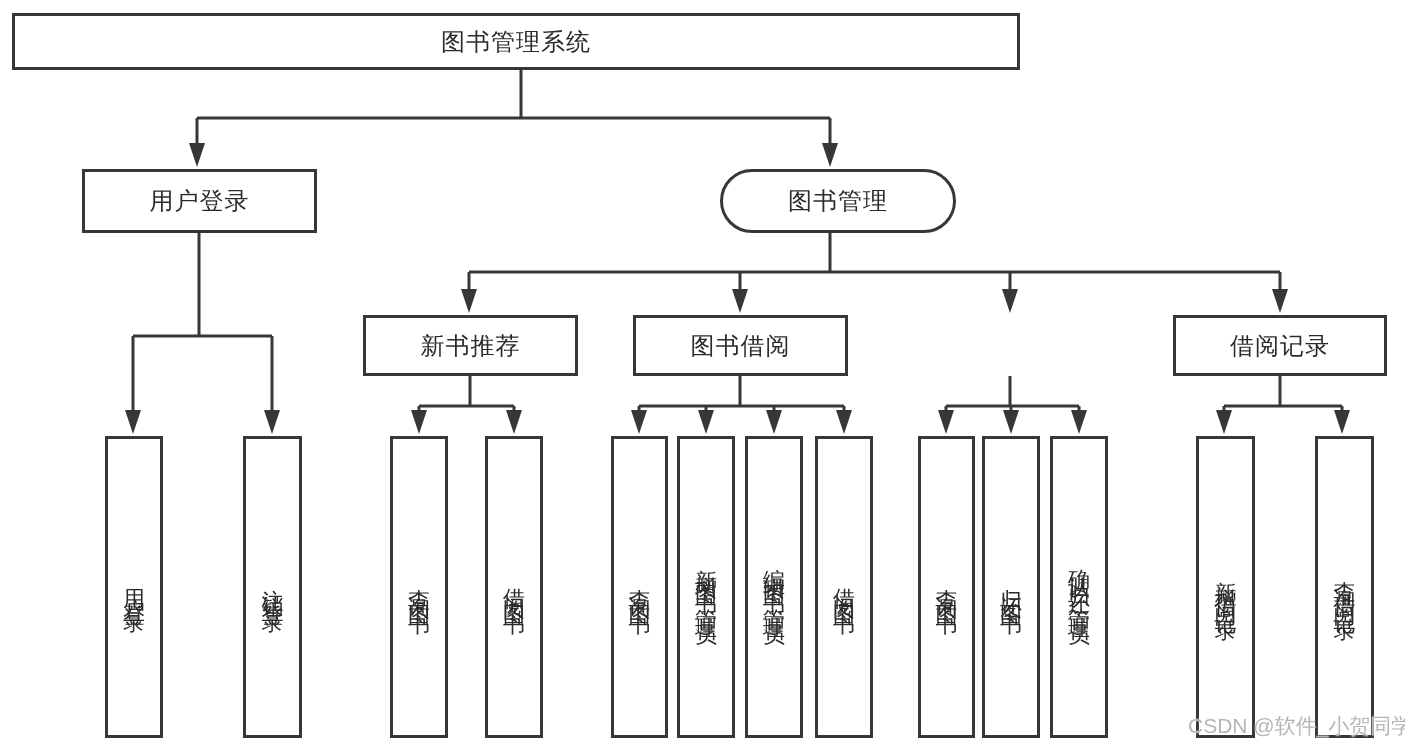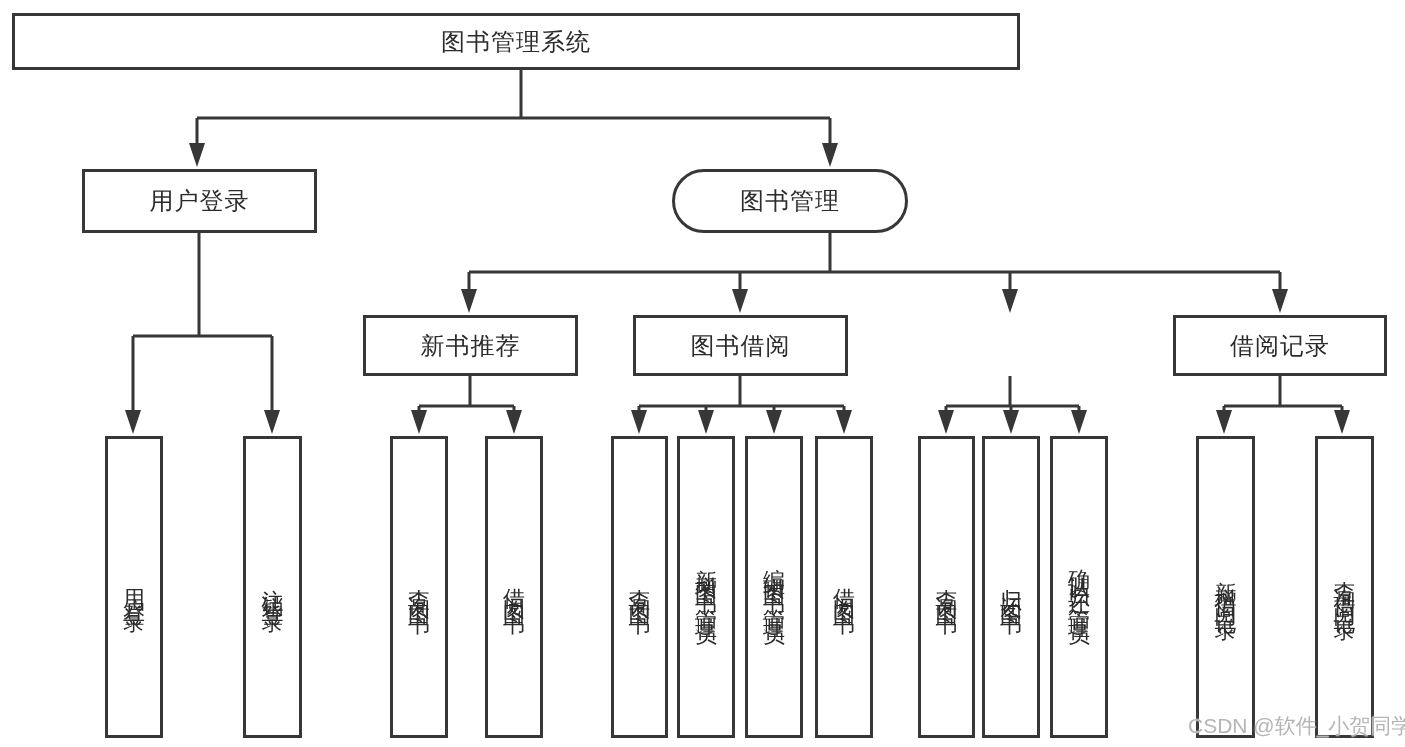--- a/index.html
+++ b/index.html
@@ -71,21 +71,21 @@
              M1216 410h16L1224 434z M1334 410h16L1342 434z" fill="#373737" stroke="none"></path>
   </svg>
 
   <div class="hbox" style="left:12px;top:13px;width:1008px;height:57px;">
     <span>图书管理系统</span>
   </div>
 
   <div class="hbox" style="left:82px;top:169px;width:235px;height:64px;">
     <span>用户登录</span>
   </div>
-  <div class="hbox" style="left:672px;top:169px;width:236px;height:64px;border-radius:32px;">
+  <div class="hbox" style="left:720px;top:169px;width:236px;height:64px;border-radius:32px;">
     <span>图书管理</span>
   </div>
 
   <div class="hbox" style="left:633px;top:315px;width:215px;height:61px;">
     <span>图书借阅</span>
   </div>
   <div class="hbox" style="left:363px;top:315px;width:215px;height:61px;">
     <span>新书推荐</span>
   </div>
   <div class="hbox" style="left:1173px;top:315px;width:214px;height:61px;">

